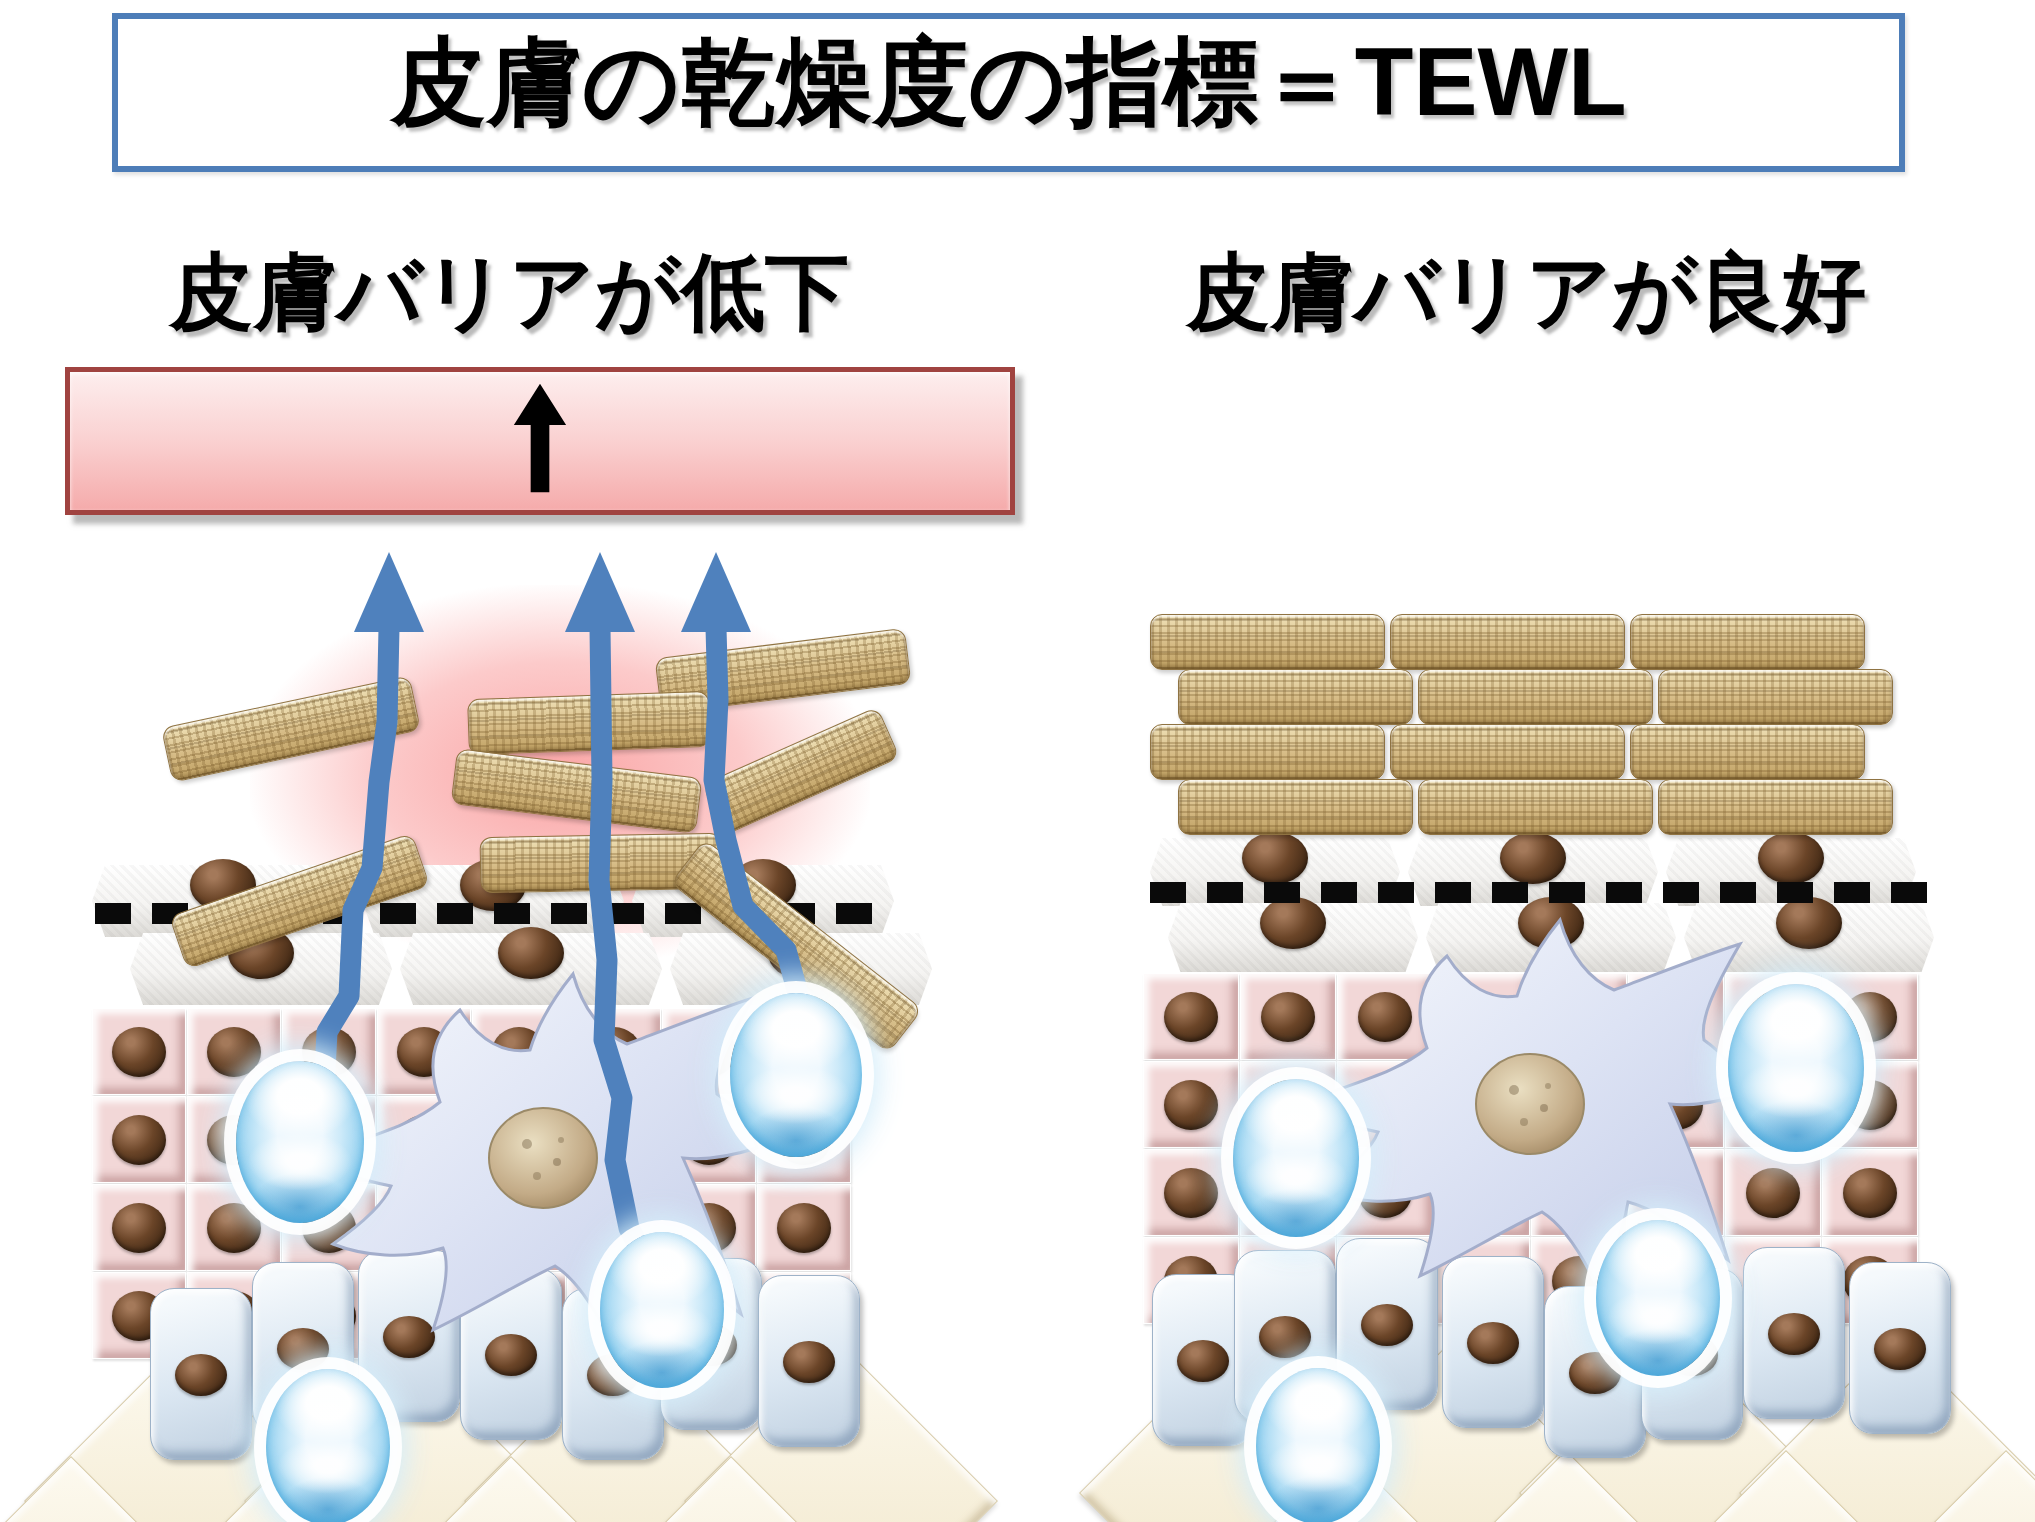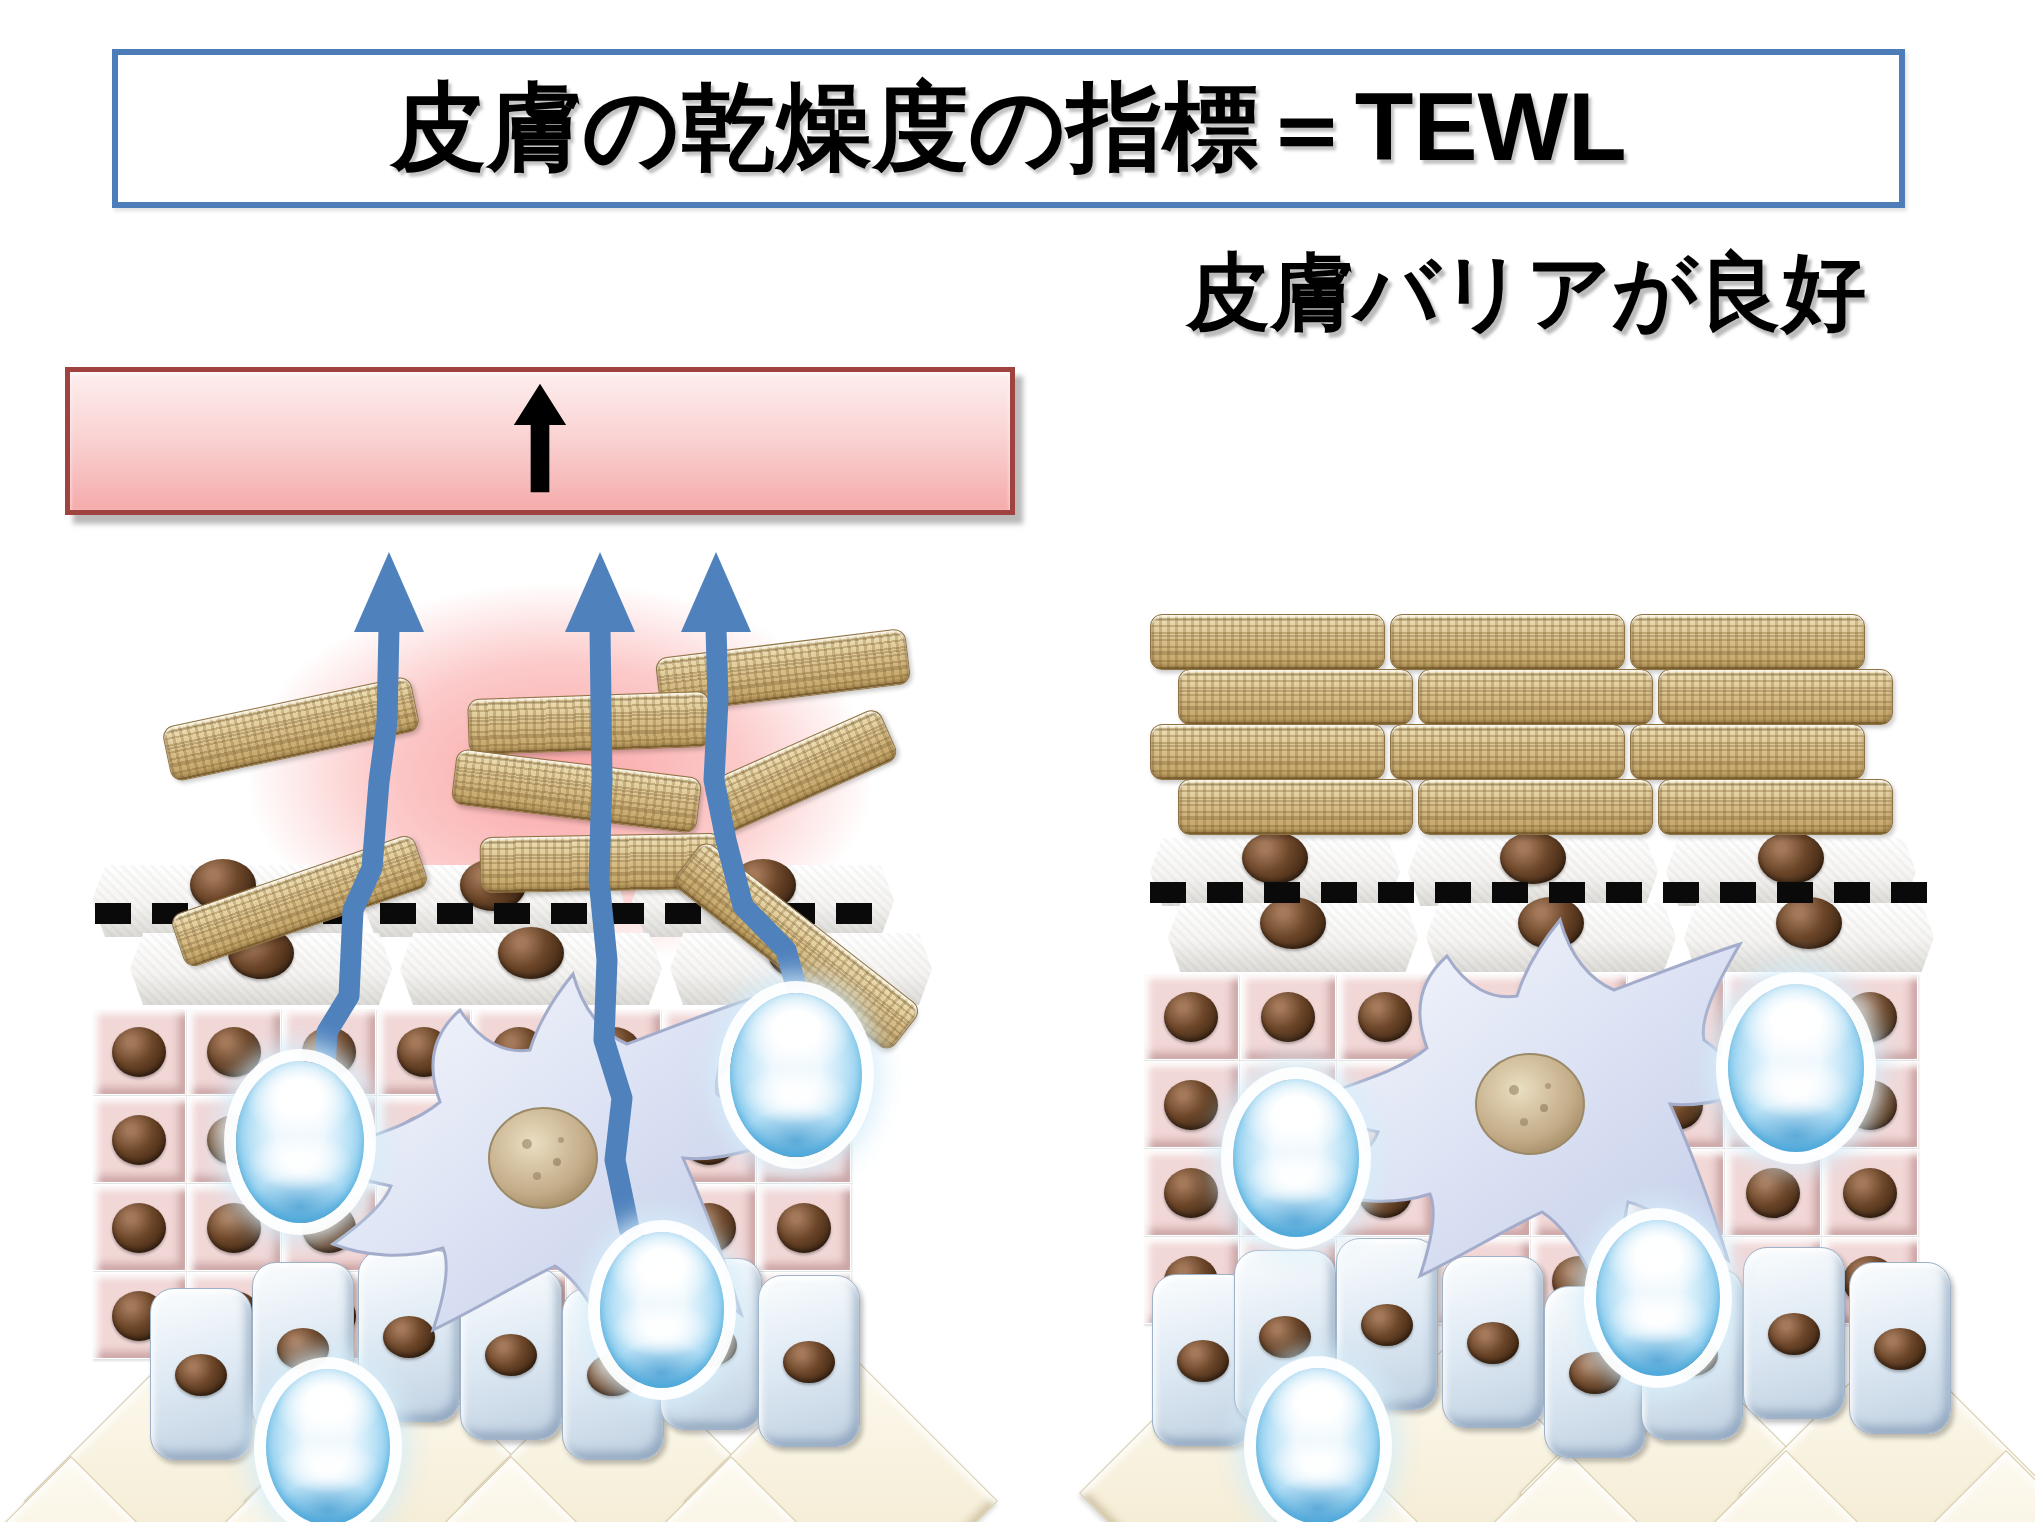--- a/index.html
+++ b/index.html
@@ -2,22 +2,22 @@
 <html style="--accent_blue: #4f81bd; --title_border: #4d7db8; --tewl_border: #a04340; --tewl_bg_top: #fdeeee; --tewl_bg_bottom: #f5abab; --glow_pink: #f9a0a0; --brick_tan: #d5ba84; --spinous_pink: #f2d7d7; --basal_blue: #dbe7f2; --dermis_cream: #f5edd6; --nucleus_brown: #6b4528; --water_blue: #54b2e2;"><head>
 <meta charset="utf-8">
 <style>
   html,body{margin:0;padding:0;background:#fff;}
   .canvas{position:relative;width:2035px;height:1522px;background:#fff;overflow:hidden;
           font-family:"Liberation Sans","DejaVu Sans",sans-serif;}
   .panel{position:absolute;inset:0;}
   
   .titlebox{position:absolute;left:112px;top:13px;width:1781px;height:147px;
             border:6px solid var(--title_border);background:#fff;z-index:9;
-            display:flex;align-items:center;justify-content:center;
-            box-shadow:2px 3px 4px rgba(0,0,0,.12);margin-top:36px;}
+            display:flex;justify-content:center;
+            box-shadow:2px 3px 4px rgba(0,0,0,.12);}
   .title{font-size:96px;font-weight:bold;color:#000;letter-spacing:0px;
          text-shadow:3px 4px 3px rgba(120,120,120,.45);white-space:nowrap;}
   .heading{position:absolute;top:236px;font-size:84px;font-weight:bold;color:#000;
            text-align:center;white-space:nowrap;z-index:9;
            text-shadow:4px 5px 3px rgba(120,120,120,.5);}
   .heading-left{left:0;width:1018px;}
   .heading-right{left:1017px;width:1018px;}
   
   .tewl{position:absolute;left:65px;top:367px;width:940px;height:138px;z-index:9;
         background:linear-gradient(180deg,var(--tewl_bg_top) 0%,#fad2d2 48%,var(--tewl_bg_bottom) 100%);
@@ -92,20 +92,21 @@
         <stop offset="0.6" stop-color="#c3ab87"></stop>
         <stop offset="1" stop-color="#8f7550"></stop>
       </radialGradient>
     </defs>
   </svg>
 
   <div class="titlebox">
     <span class="title">皮膚の乾燥度の指標＝TEWL</span>
   </div>
 
+  <div class="heading heading-left">皮膚バリアが低下</div>
   <div class="heading heading-right">皮膚バリアが良好</div>
 
   <div class="tewl">
     <svg class="tewl-arrow" viewBox="0 0 60 120" width="56" height="114">
       <polygon points="30,2 58,46 40,46 40,118 20,118 20,46 2,46" fill="#000"></polygon>
     </svg>
   </div>
 
   <div class="panel">
       <div class="glow" style="left: 250px; top: 585px; width: 620px; height: 380px;"></div>

